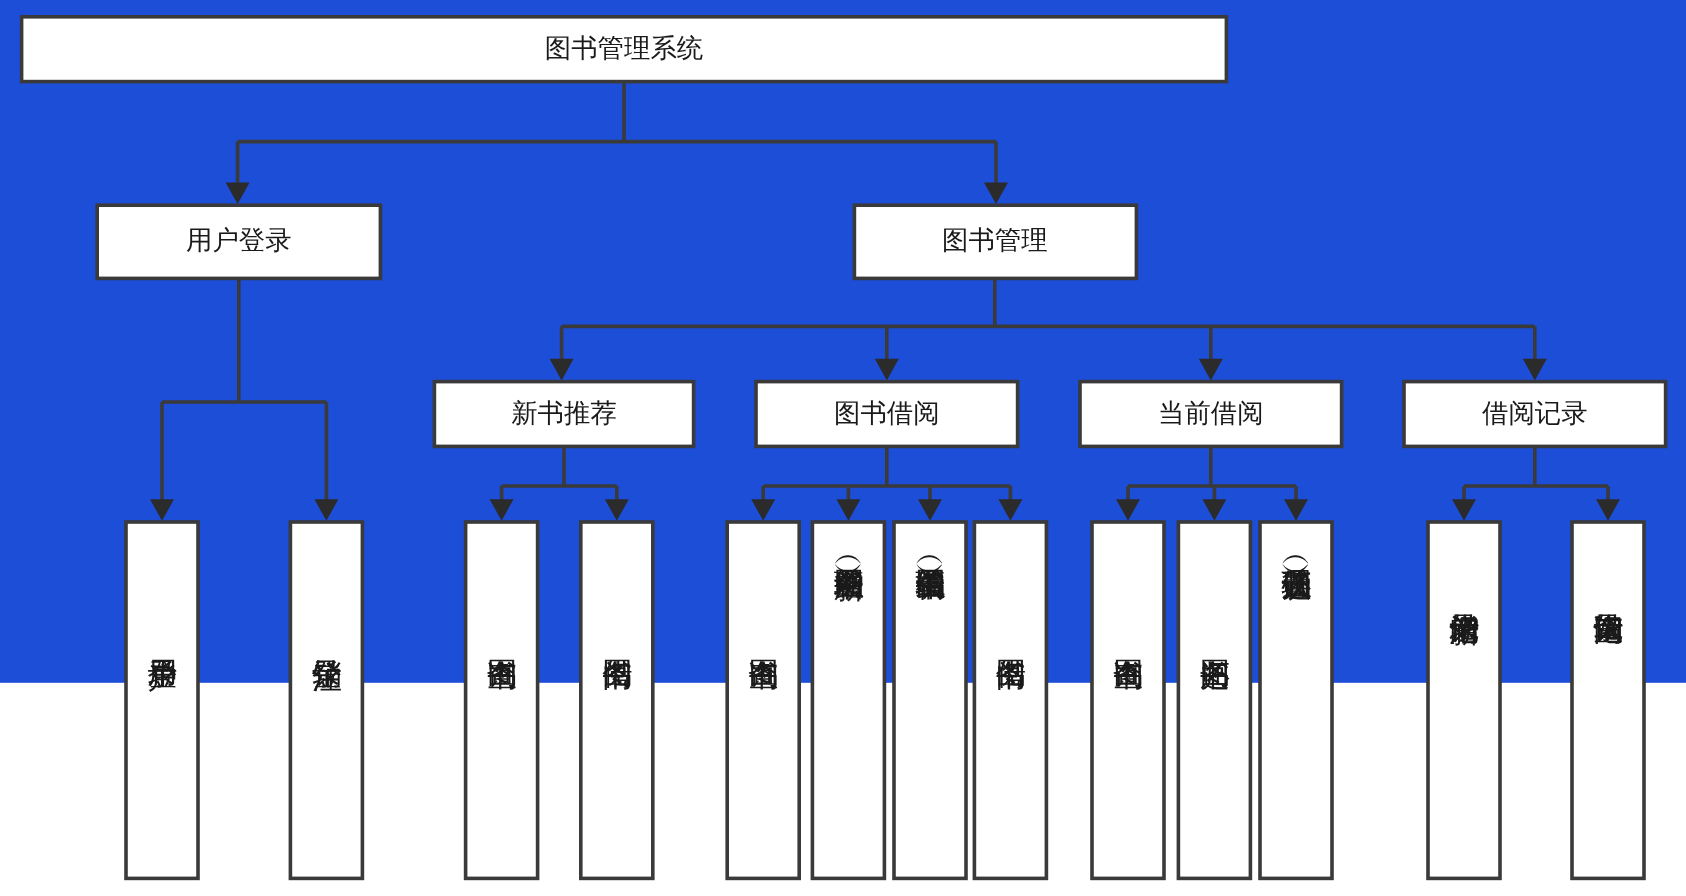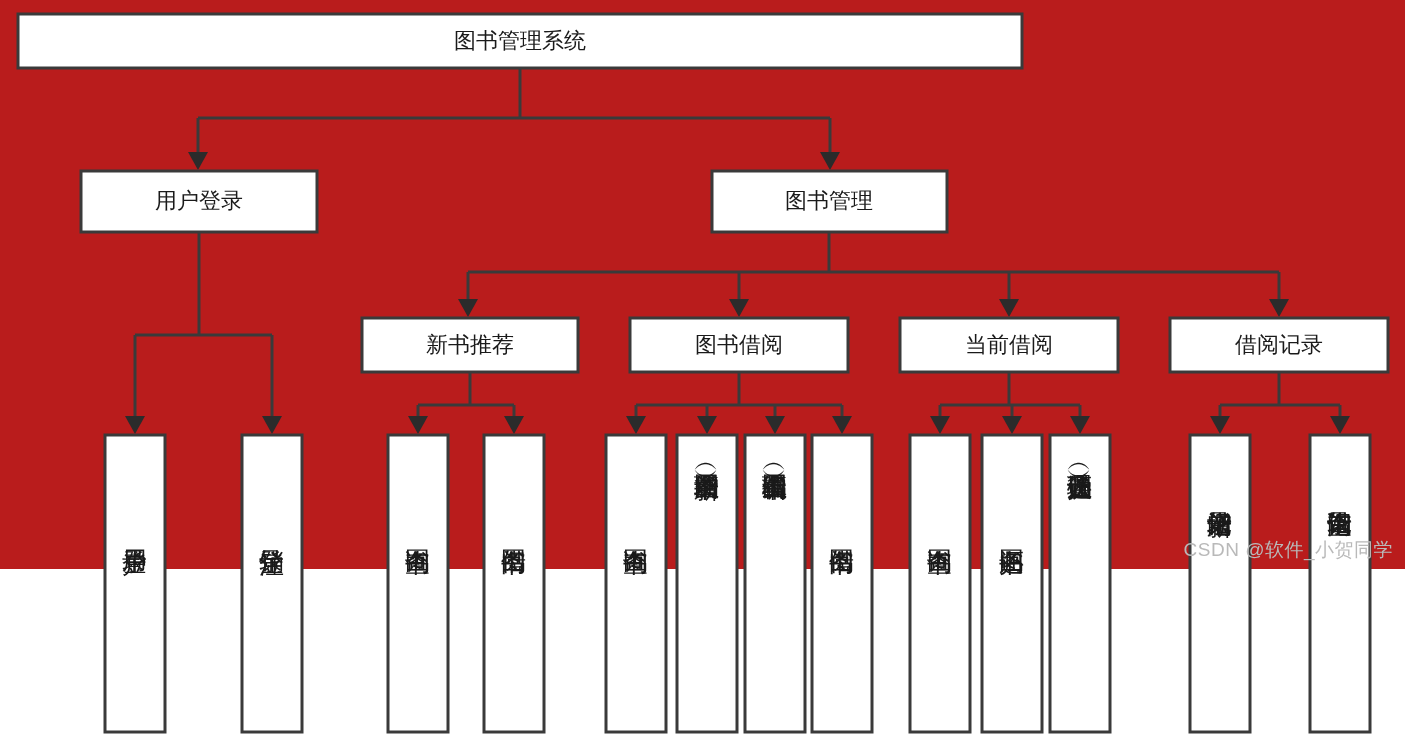--- a/index.html
+++ b/index.html
@@ -10,21 +10,21 @@
   body {
     width: 1405px;
     height: 747px;
     overflow: hidden;
     font-family: "Liberation Sans", "DejaVu Sans", sans-serif;
   }
   #diagram-root {
     position: relative;
     width: 1405px;
     height: 569px;
-    background: #b91c1c;
+    background: #1d4ed8;
   }
   svg#tree-svg {
     position: absolute;
     top: 0;
     left: 0;
     width: 1405px;
     height: 747px;
   }
   .node-box {
     fill: #ffffff;
@@ -235,15 +235,14 @@
       <text class="node-label-v" x="1220" y="492" writing-mode="tb">新增借阅记录</text>
     </g>
 
     <g>
       <rect class="node-box" x="1310" y="435" width="60" height="297"></rect>
       <text class="node-label-v" x="1340" y="492" writing-mode="tb">查询借阅记录</text>
     </g>
 
   </svg>
 
-  <div class="watermark-text">CSDN @软件_小贺同学</div>
 
 </div>
 
 </body></html>

